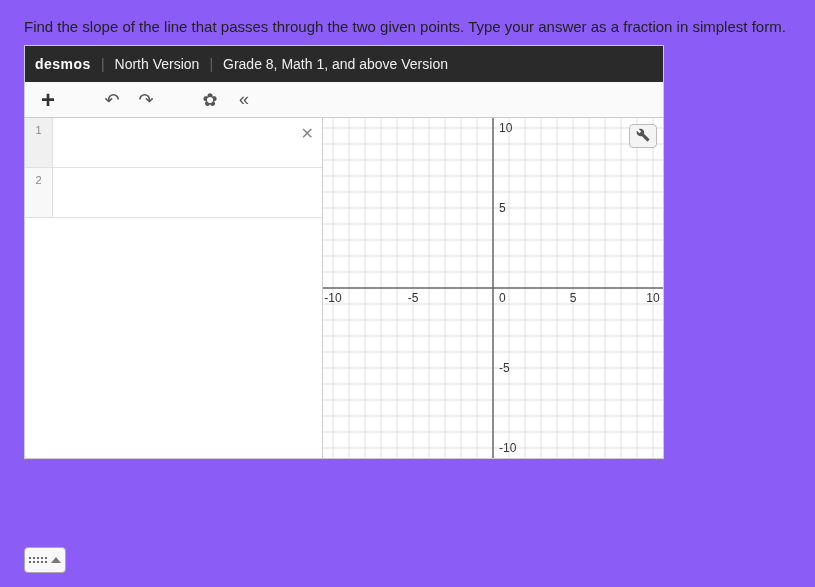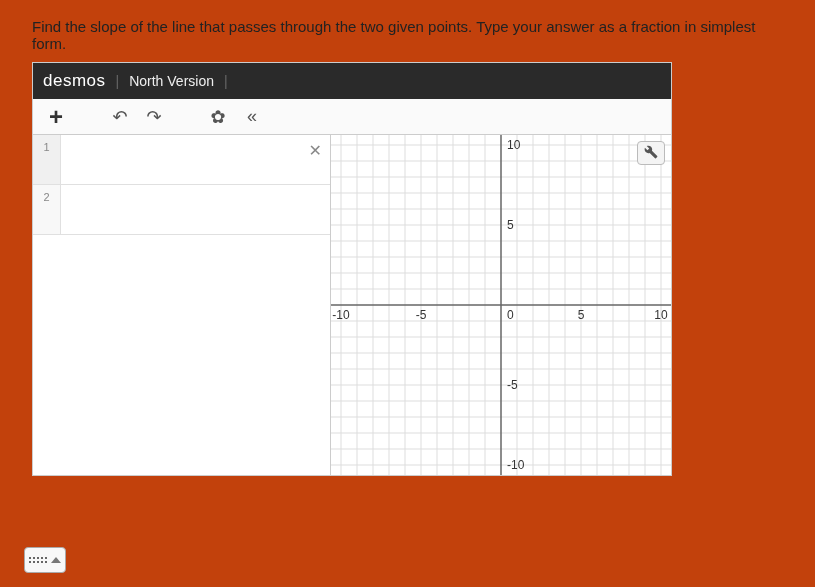--- a/index.html
+++ b/index.html
@@ -4,22 +4,22 @@
   <style>
     * { box-sizing: border-box; margin: 0; padding: 0; }
     body {
       font-family: Arial, Helvetica, sans-serif;
       background: #f5f5f5;
       width: 815px;
       height: 587px;
       overflow: hidden;
     }
     .page {
-      background: #c2410c;
-      padding: 18px 32px;
+      background: #8b5cf6;
+      padding: 18px 24px;
       height: 100%;
     }
     .question-text {
       font-size: 15px;
       color: #222;
       margin-bottom: 10px;
     }
     .points {
       font-size: 15px;
       color: #222;
@@ -32,22 +32,22 @@
     .desmos-header {
       background: #2a2a2a;
       color: #eee;
       display: flex;
       align-items: center;
       height: 36px;
       padding: 0 10px;
       font-size: 14px;
     }
     .desmos-logo {
-      font-weight: 400;
-      font-size: 17px;
+      font-weight: 700;
+      font-size: 14px;
       letter-spacing: 0.5px;
       color: #fff;
     }
     .header-sep {
       color: #666;
       margin: 0 10px;
     }
     .desmos-toolbar {
       background: #fafafa;
       border-bottom: 1px solid #ccc;
@@ -165,20 +165,21 @@
 
   <p class="question-text">Find the slope of the line that passes through the two given points. Type your answer as a fraction in simplest form.</p>
 
   <div class="desmos-wrapper">
 
     <div class="desmos-header">
       <span class="desmos-logo">desmos</span>
       <span class="header-sep">|</span>
       <span>North Version</span>
       <span class="header-sep">|</span>
+      <span>Grade 8, Math 1, and above Version</span>
     </div>
 
     <div class="desmos-toolbar">
       <div class="tb-btn add">+</div>
       <div class="tb-spacer"></div>
       <div class="tb-btn">
         <span>↶</span>
       </div>
       <div class="tb-btn">
         <span>↷</span>

